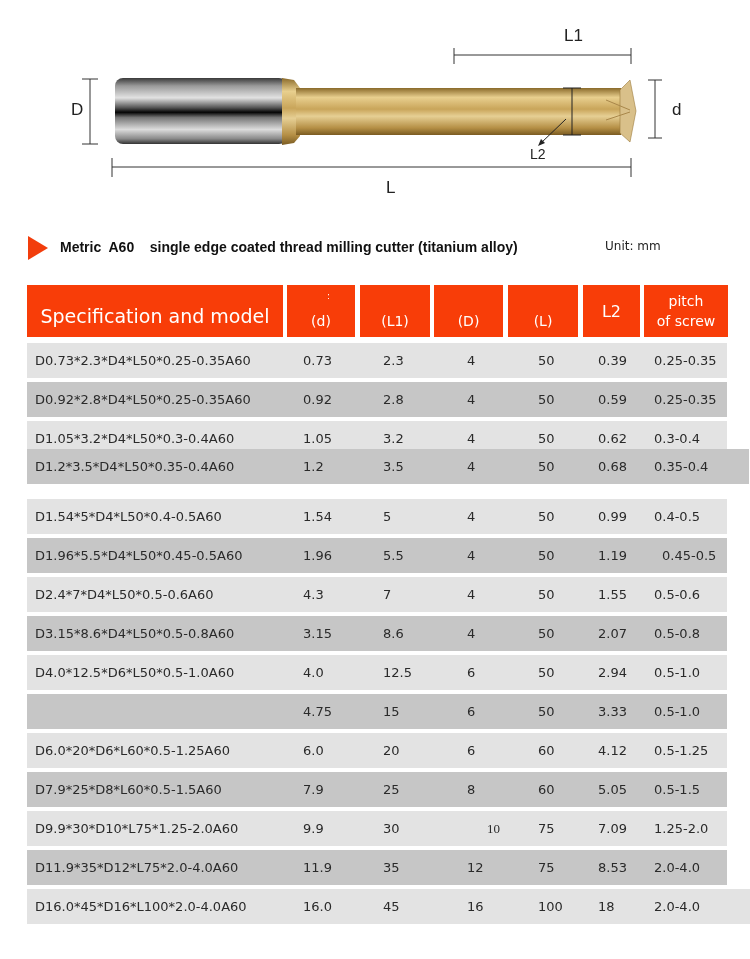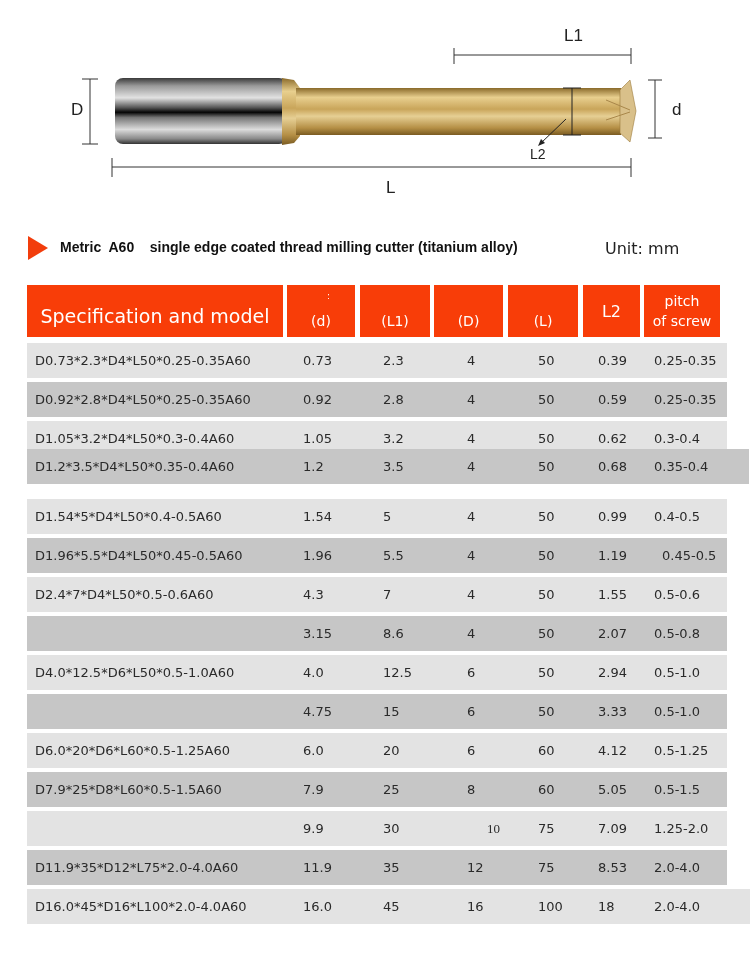--- a/index.html
+++ b/index.html
@@ -4,21 +4,21 @@
 <style>
   html, body { margin:0; padding:0; background:#ffffff; }
   body { width:750px; height:959px; position:relative; overflow:hidden; font-family:"DejaVu Sans", sans-serif; }
   .diagram { position:absolute; left:0; top:0; width:750px; height:210px; }
   .diagram svg { position:absolute; left:0; top:0; }
   .dim-label { position:absolute; font-family:"Liberation Sans", sans-serif; font-size:17px; color:#222; }
   .dim-label.small { font-size:14px; }
   .title-row { position:absolute; left:0; top:230px; width:750px; height:36px; }
   .triangle { position:absolute; left:28px; top:6px; width:0; height:0; border-top:12px solid transparent; border-bottom:12px solid transparent; border-left:20px solid #f23d0c; }
   .title-text { position:absolute; left:60px; top:9px; font-family:"Liberation Sans", sans-serif; font-weight:bold; font-size:14px; color:#111; white-space:pre; }
-  .unit { position:absolute; left:605px; top:9px; font-family:"DejaVu Sans", sans-serif; font-size:16px; color:#222; }
+  .unit { position:absolute; left:605px; top:9px; font-family:"DejaVu Sans", sans-serif; font-size:12px; color:#222; }
   .table { position:absolute; left:27px; top:285px; width:700px; }
   .hdr { position:absolute; top:0; height:52px; background:#f83d08; color:#fff; font-family:"DejaVu Sans", sans-serif; text-align:center; }
   .hdr .t { position:absolute; left:0; right:0; }
   .row { position:absolute; left:0; width:700px; height:35px; }
   .row.light { background:#e3e3e3; }
   .row.dark { background:#c6c6c6; }
   .cell { position:absolute; top:0; height:35px; line-height:35px; font-family:"DejaVu Sans", sans-serif; font-size:13px; color:#2a2a2a; white-space:nowrap; }
 </style>
 </head>
 <body>
@@ -105,21 +105,21 @@
   </div>
   <div class="hdr" style="left:407px;width:69px;">
     <span class="t" style="top:28px;font-size:14px;">(D)</span>
   </div>
   <div class="hdr" style="left:481px;width:70px;">
     <span class="t" style="top:28px;font-size:14px;">(L)</span>
   </div>
   <div class="hdr" style="left:556px;width:57px;">
     <span class="t" style="top:17px;font-size:16px;">L2</span>
   </div>
-  <div class="hdr" style="left:617px;width:76px;text-decoration:underline;">
+  <div class="hdr" style="left:617px;width:84px;text-decoration:underline;">
     <span class="t" style="top:8px;font-size:14px;">pitch</span>
     <span class="t" style="top:28px;font-size:14px;">of screw</span>
   </div>
 
   <div id="rows">
       <div class="row light" style="top: 58px;">
         <span class="cell" style="left: 8px;">D0.73*2.3*D4*L50*0.25-0.35A60</span>
         <span class="cell" style="left: 276px;">0.73</span>
         <span class="cell" style="left: 356px;">2.3</span>
         <span class="cell" style="left: 440px;">4</span>
@@ -175,20 +175,21 @@
       <div class="row light" style="top: 292px;">
         <span class="cell" style="left: 8px;">D2.4*7*D4*L50*0.5-0.6A60</span>
         <span class="cell" style="left: 276px;">4.3</span>
         <span class="cell" style="left: 356px;">7</span>
         <span class="cell" style="left: 440px;">4</span>
         <span class="cell" style="left: 511px;">50</span>
         <span class="cell" style="left: 571px;">1.55</span>
         <span class="cell" style="left: 627px;">0.5-0.6</span>
       </div>
       <div class="row dark" style="top: 331px;">
+        <span class="cell" style="left: 8px;">D3.15*8.6*D4*L50*0.5-0.8A60</span>
         <span class="cell" style="left: 276px;">3.15</span>
         <span class="cell" style="left: 356px;">8.6</span>
         <span class="cell" style="left: 440px;">4</span>
         <span class="cell" style="left: 511px;">50</span>
         <span class="cell" style="left: 571px;">2.07</span>
         <span class="cell" style="left: 627px;">0.5-0.8</span>
       </div>
       <div class="row light" style="top: 370px;">
         <span class="cell" style="left: 8px;">D4.0*12.5*D6*L50*0.5-1.0A60</span>
         <span class="cell" style="left: 276px;">4.0</span>
@@ -218,20 +219,21 @@
       <div class="row dark" style="top: 487px;">
         <span class="cell" style="left: 8px;">D7.9*25*D8*L60*0.5-1.5A60</span>
         <span class="cell" style="left: 276px;">7.9</span>
         <span class="cell" style="left: 356px;">25</span>
         <span class="cell" style="left: 440px;">8</span>
         <span class="cell" style="left: 511px;">60</span>
         <span class="cell" style="left: 571px;">5.05</span>
         <span class="cell" style="left: 627px;">0.5-1.5</span>
       </div>
       <div class="row light" style="top: 526px;">
+        <span class="cell" style="left: 8px;">D9.9*30*D10*L75*1.25-2.0A60</span>
         <span class="cell" style="left: 276px;">9.9</span>
         <span class="cell" style="left: 356px;">30</span>
         <span class="cell" style="left: 460px; font-family: Liberation Serif, serif;">10</span>
         <span class="cell" style="left: 511px;">75</span>
         <span class="cell" style="left: 571px;">7.09</span>
         <span class="cell" style="left: 627px;">1.25-2.0</span>
       </div>
       <div class="row dark" style="top: 565px;">
         <span class="cell" style="left: 8px;">D11.9*35*D12*L75*2.0-4.0A60</span>
         <span class="cell" style="left: 276px;">11.9</span>

